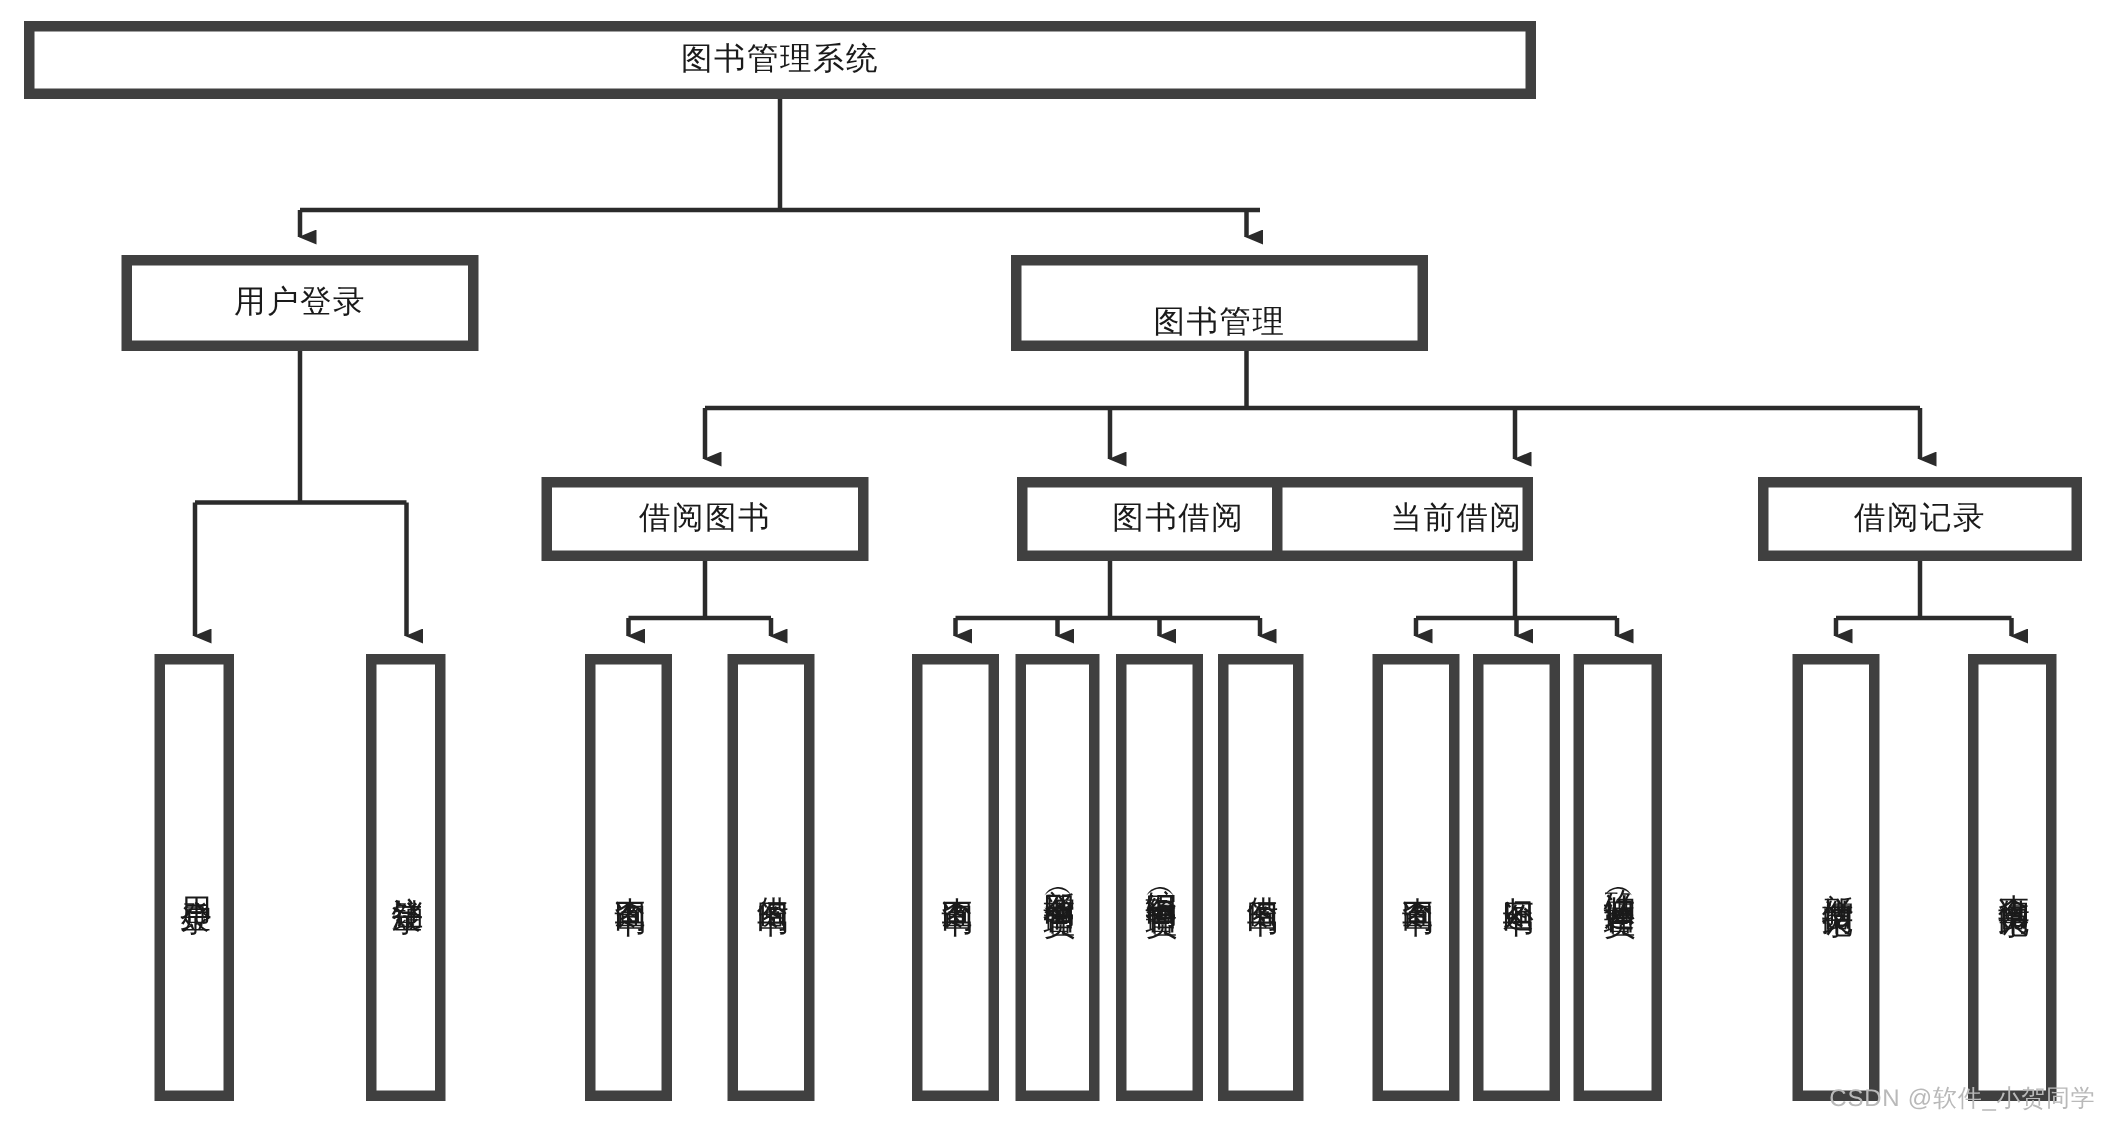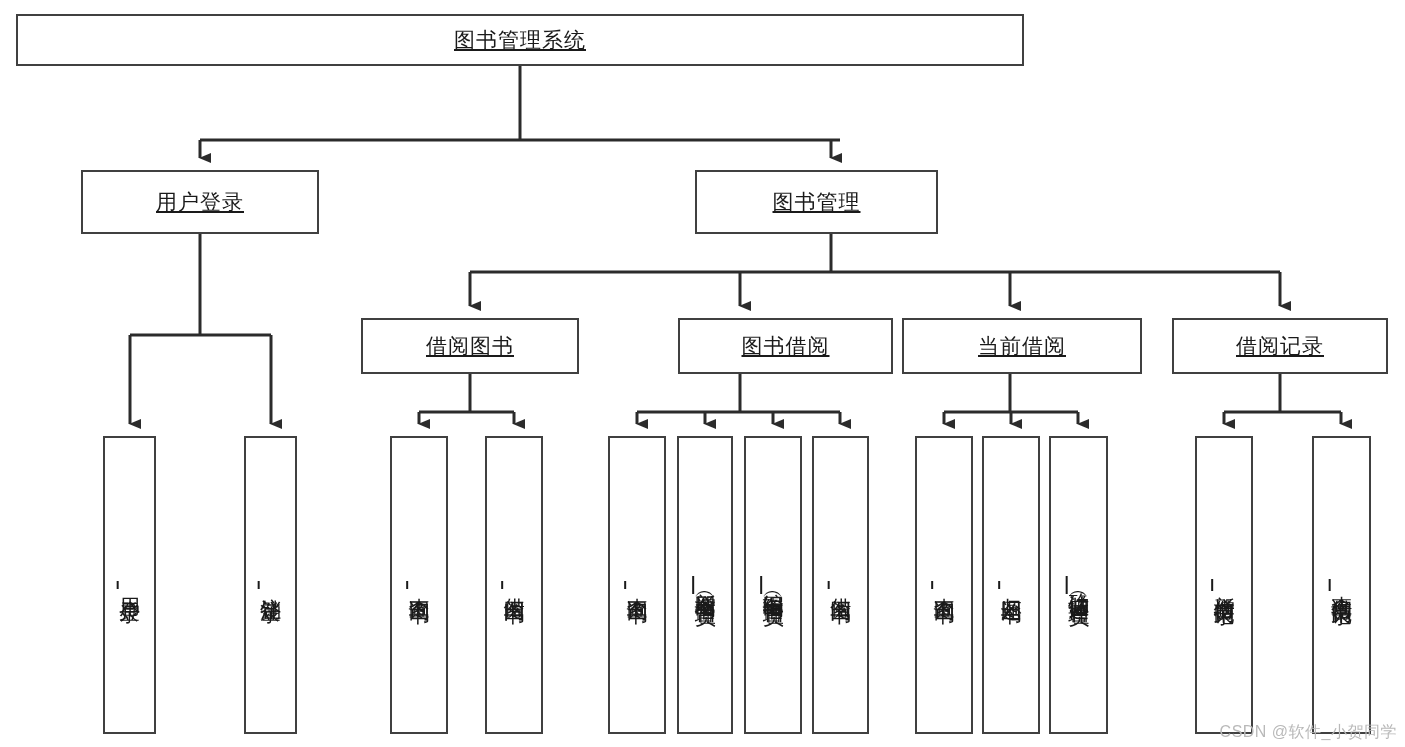--- a/index.html
+++ b/index.html
@@ -22,26 +22,25 @@
     left: 0;
     top: 0;
     width: 1405px;
     height: 747px;
     pointer-events: none;
   }
   .node {
     position: absolute;
     box-sizing: border-box;
     background: #ffffff;
-    border: 2px solid #404040;
+    border: 7px solid #404040;
     display: flex;
     align-items: center;
     justify-content: center;
     color: #1a1a1a;
-    text-decoration: underline;
   }
   .node.h {
     font-size: 21px;
     letter-spacing: 1px;
     line-height: 1.2;
   }
   .node.v {
     font-size: 21px;
     letter-spacing: 2px;
     line-height: 1.35;
@@ -122,31 +121,31 @@
     </g>
   </svg>
 
   <div class="node h" style="left:16px; top:14px; width:1008px; height:52px;">
     <span class="htext">图书管理系统</span>
   </div>
 
   <div class="node h" style="left:81px; top:170px; width:238px; height:64px;">
     <span class="htext">用户登录</span>
   </div>
-  <div class="node h" style="left:695px; top:170px; width:243px; height:64px;">
+  <div class="node h" style="left:674px; top:170px; width:278px; height:64px;align-items:flex-end;">
     <span class="htext">图书管理</span>
   </div>
 
   <div class="node h" style="left:361px; top:318px; width:218px; height:56px;">
     <span class="htext">借阅图书</span>
   </div>
   <div class="node h" style="left:633px; top:318px; width:215px; height:56px;margin-left:45px;">
     <span class="htext">图书借阅</span>
   </div>
-  <div class="node h" style="left:902px; top:318px; width:240px; height:56px;">
+  <div class="node h" style="left:848px; top:318px; width:174px; height:56px;justify-content:flex-end;">
     <span class="htext">当前借阅</span>
   </div>
   <div class="node h" style="left:1172px; top:318px; width:216px; height:56px;">
     <span class="htext">借阅记录</span>
   </div>
 
   <div class="node v" style="left:103px; top:436px; width:53px; height:298px;">
     <span class="vtext">用户登录</span>
   </div>
   <div class="node v" style="left:244px; top:436px; width:53px; height:298px;">

